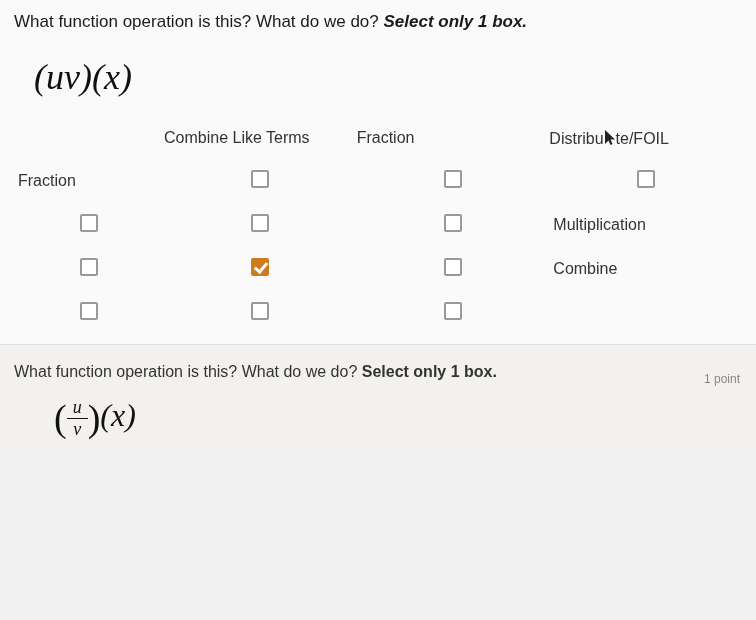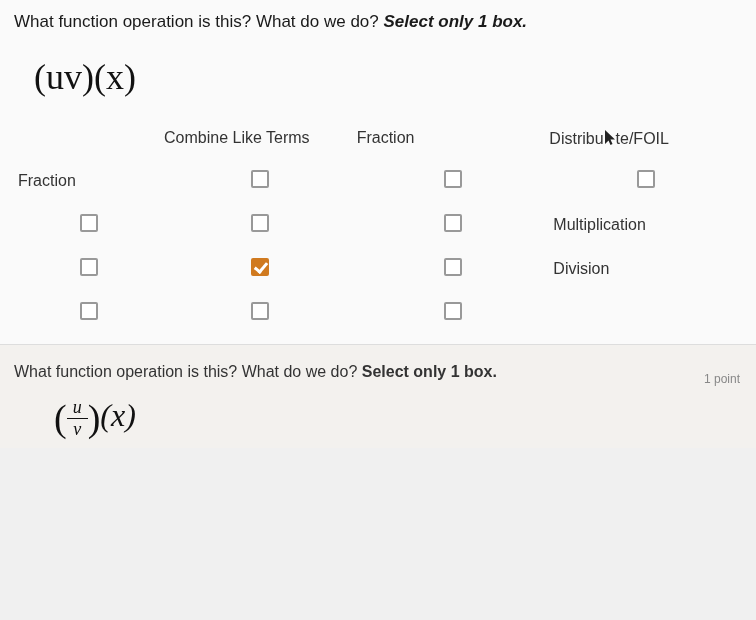--- a/index.html
+++ b/index.html
@@ -17,20 +17,21 @@
       border-bottom: 1px solid #ddd;
     }
     .q-title {
       font-size: 17px;
       color: #1a1a1a;
       margin-bottom: 24px;
     }
     .q-title .bold { font-weight: bold; font-style: italic; }
     .formula {
       font-family: Georgia, 'Times New Roman', serif;
+      font-style: italic;
       font-size: 36px;
       margin: 10px 0 30px 20px;
       color: #111;
     }
     .grid {
       display: grid;
       grid-template-columns: 150px 1fr 1fr 1fr;
       align-items: center;
       row-gap: 22px;
       margin-top: 8px;
@@ -140,21 +141,21 @@
 
     <div class="cell"><span class="checkbox"></span></div>
     <div class="cell"><span class="checkbox"></span></div>
     <div class="cell"><span class="checkbox"></span></div>
 
     <div class="row-label">Multiplication</div>
     <div class="cell"><span class="checkbox"></span></div>
     <div class="cell"><span class="checkbox checked"></span></div>
     <div class="cell"><span class="checkbox"></span></div>
 
-    <div class="row-label">Division</div>
+    <div class="row-label">Combine</div>
     <div class="cell"><span class="checkbox"></span></div>
     <div class="cell"><span class="checkbox"></span></div>
     <div class="cell"><span class="checkbox"></span></div>
   </div>
 </div>
 
 <div class="next-block">
   <div class="q2-title">
     <span>What function operation is this?  What do we do?  </span><span class="bold">Select only 1 box.</span>
   </div>

